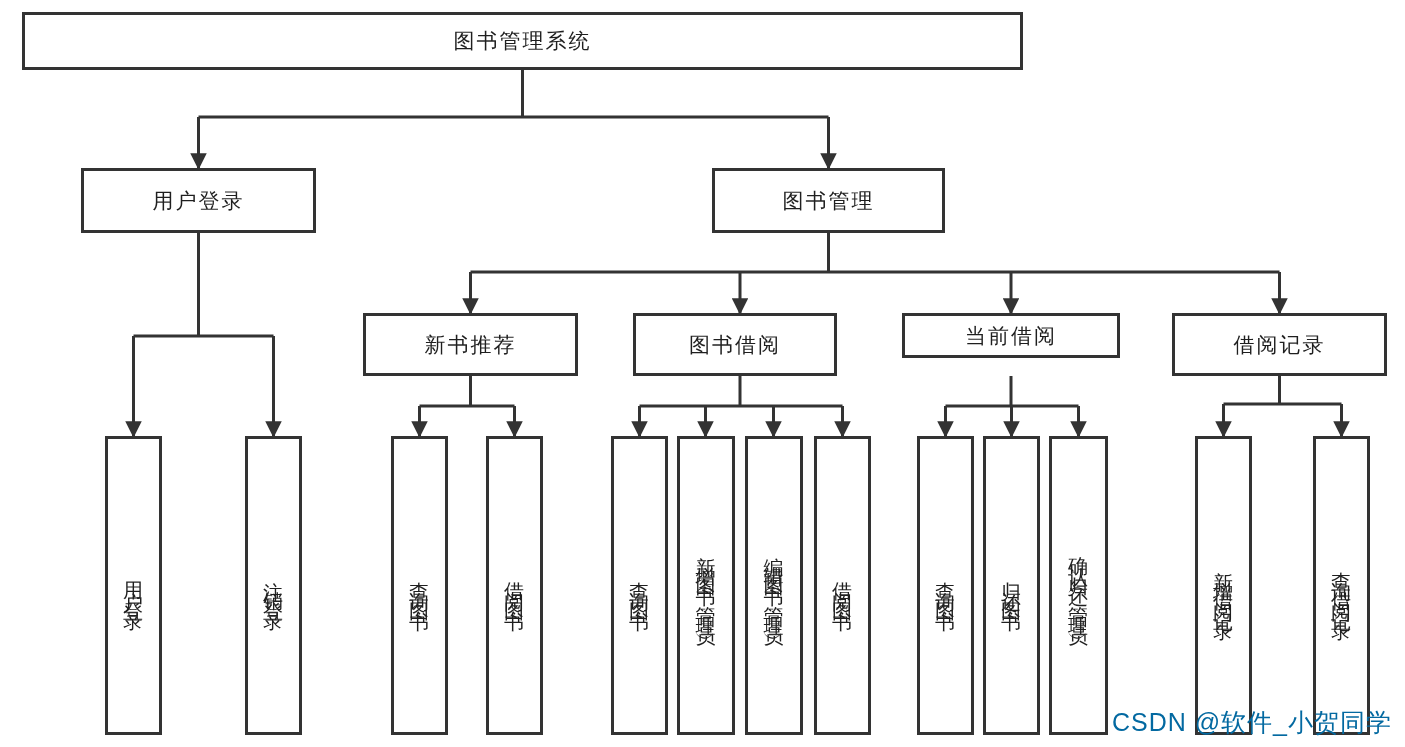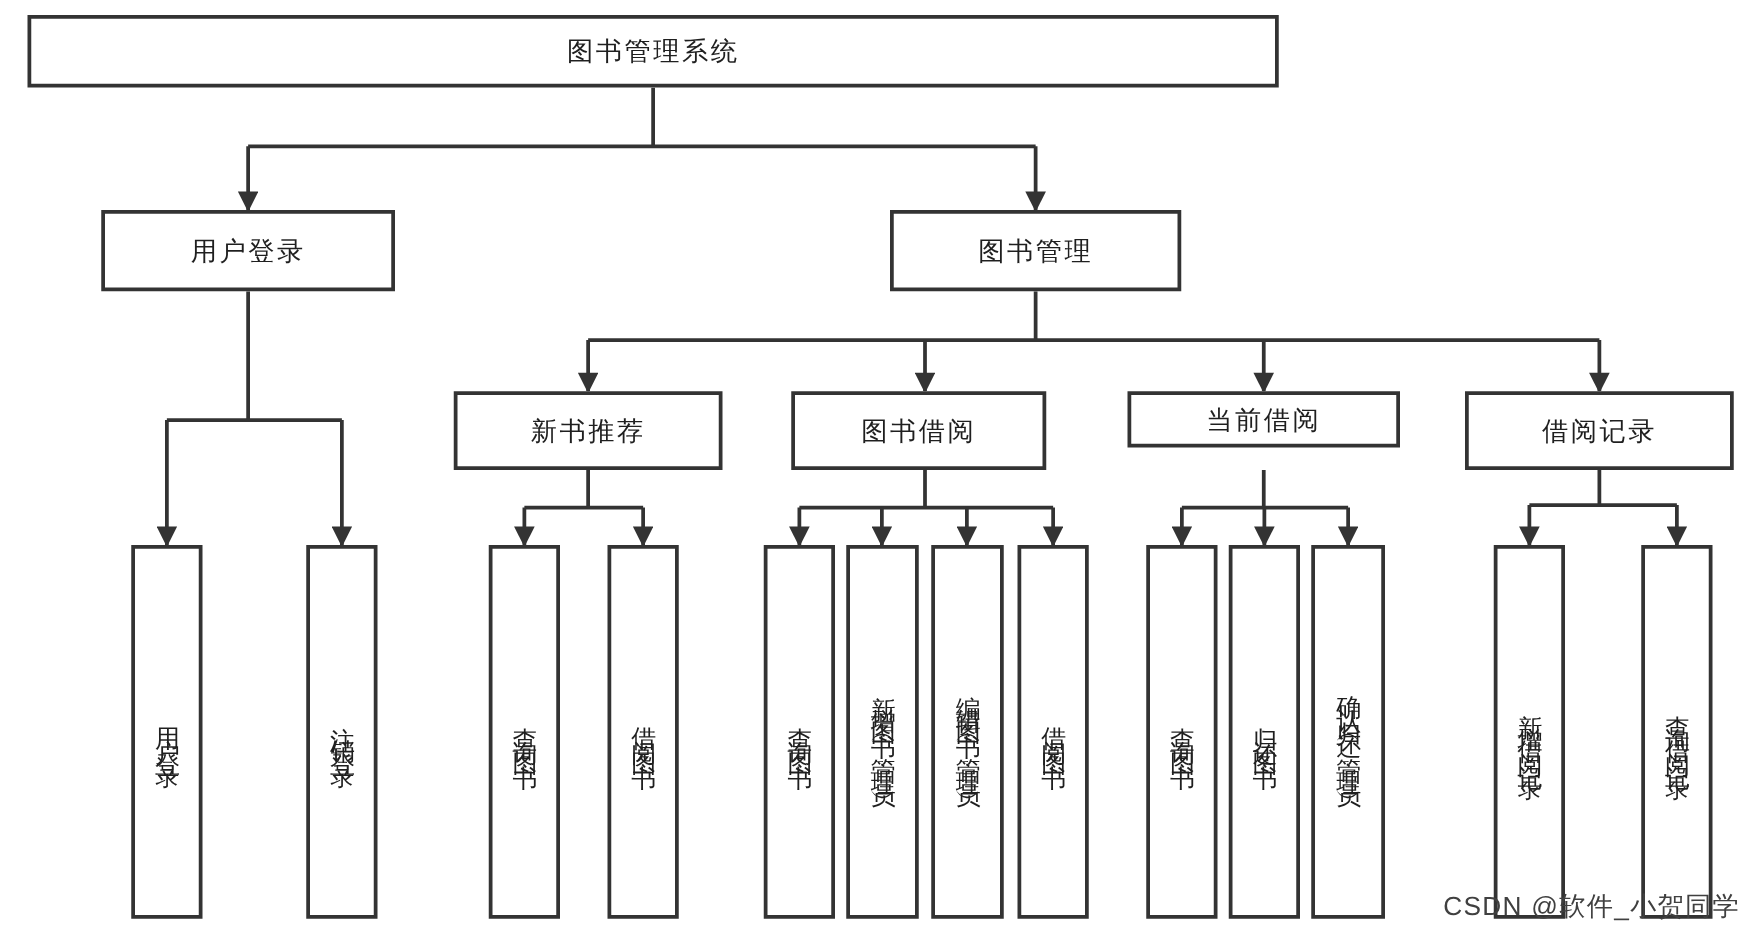--- a/index.html
+++ b/index.html
@@ -28,22 +28,22 @@
     text-orientation: mixed;
     font-size: 20px;
     letter-spacing: 10px;
     line-height: 1;
     color: #1f1f1f;
   }
   .watermark {
     position: absolute;
     right: 13px;
     bottom: 8px;
-    font-size: 21px;
-    color: #404040;
+    font-size: 25px;
+    color: #0369a1;
     letter-spacing: 1px;
     z-index: 5;
     white-space: nowrap;
   }
 </style>
 </head>
 <body>
 
 <div class="stage">
 

